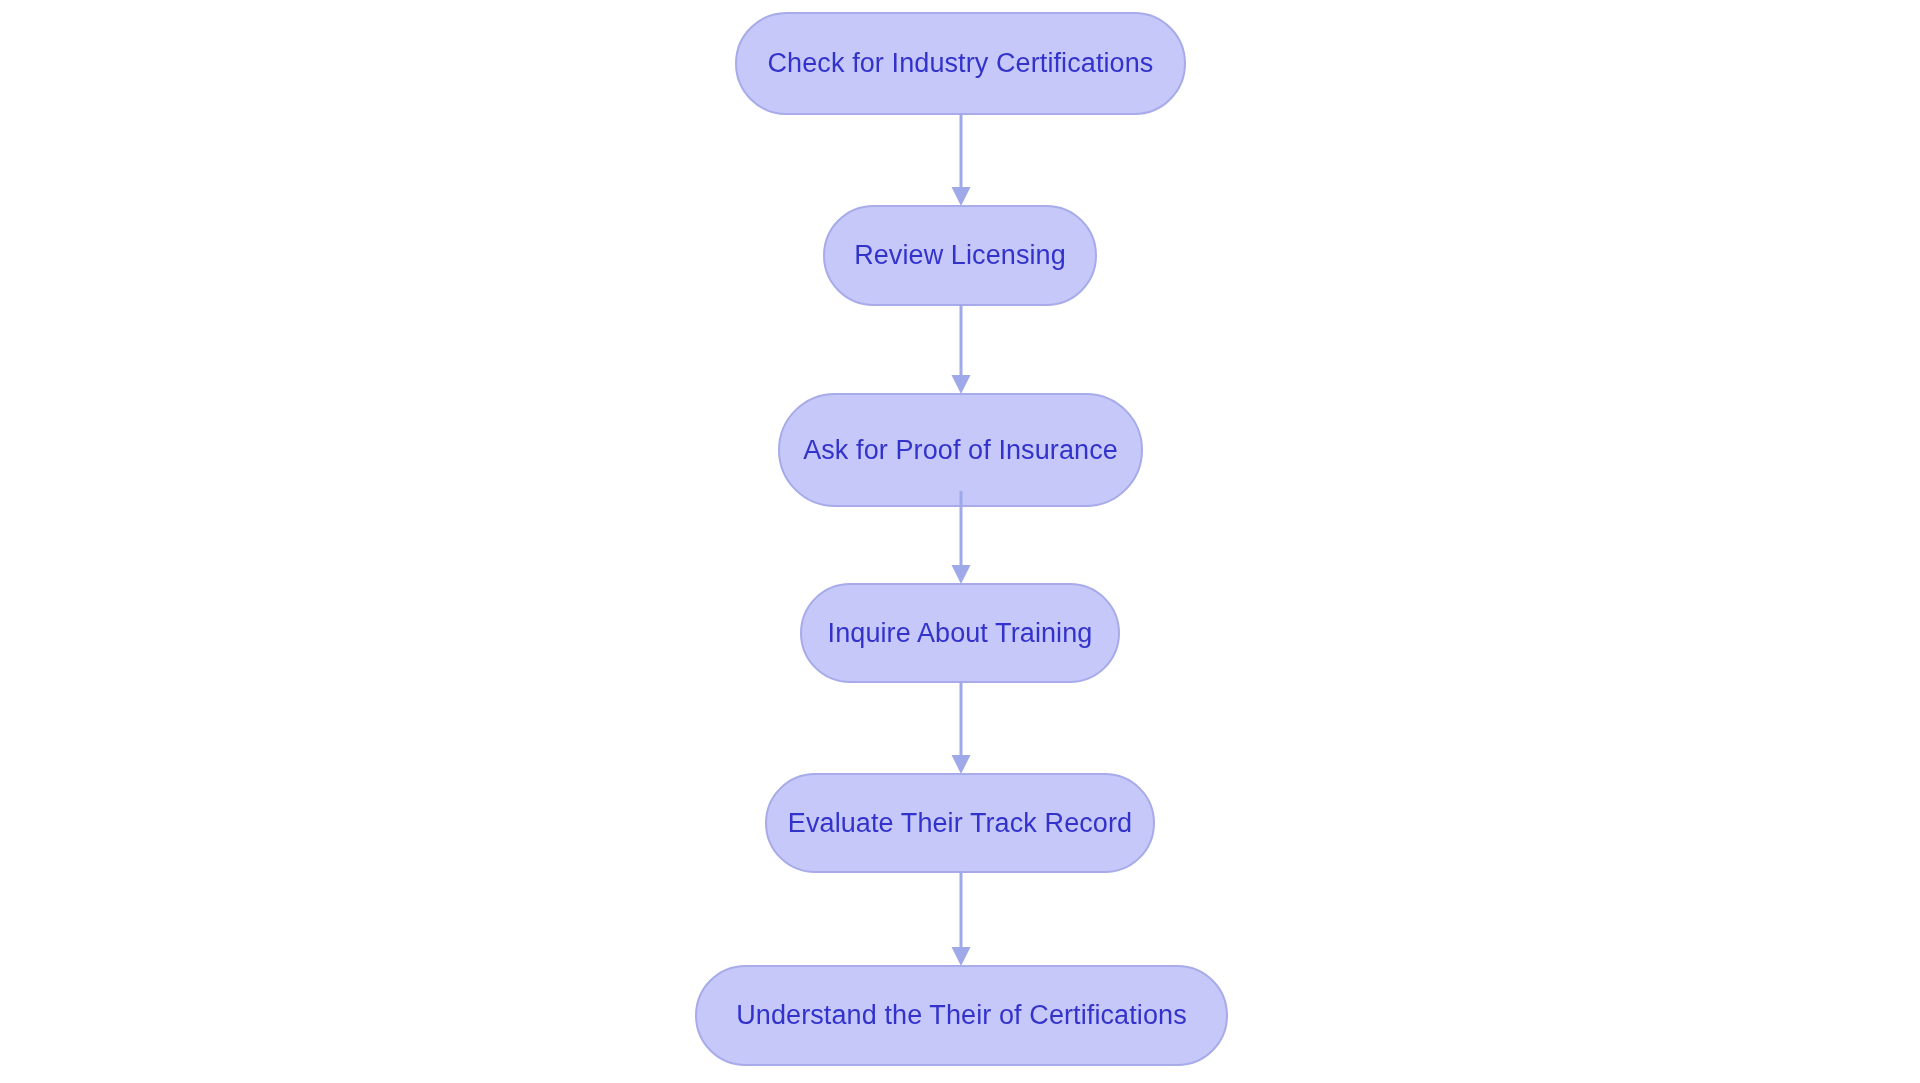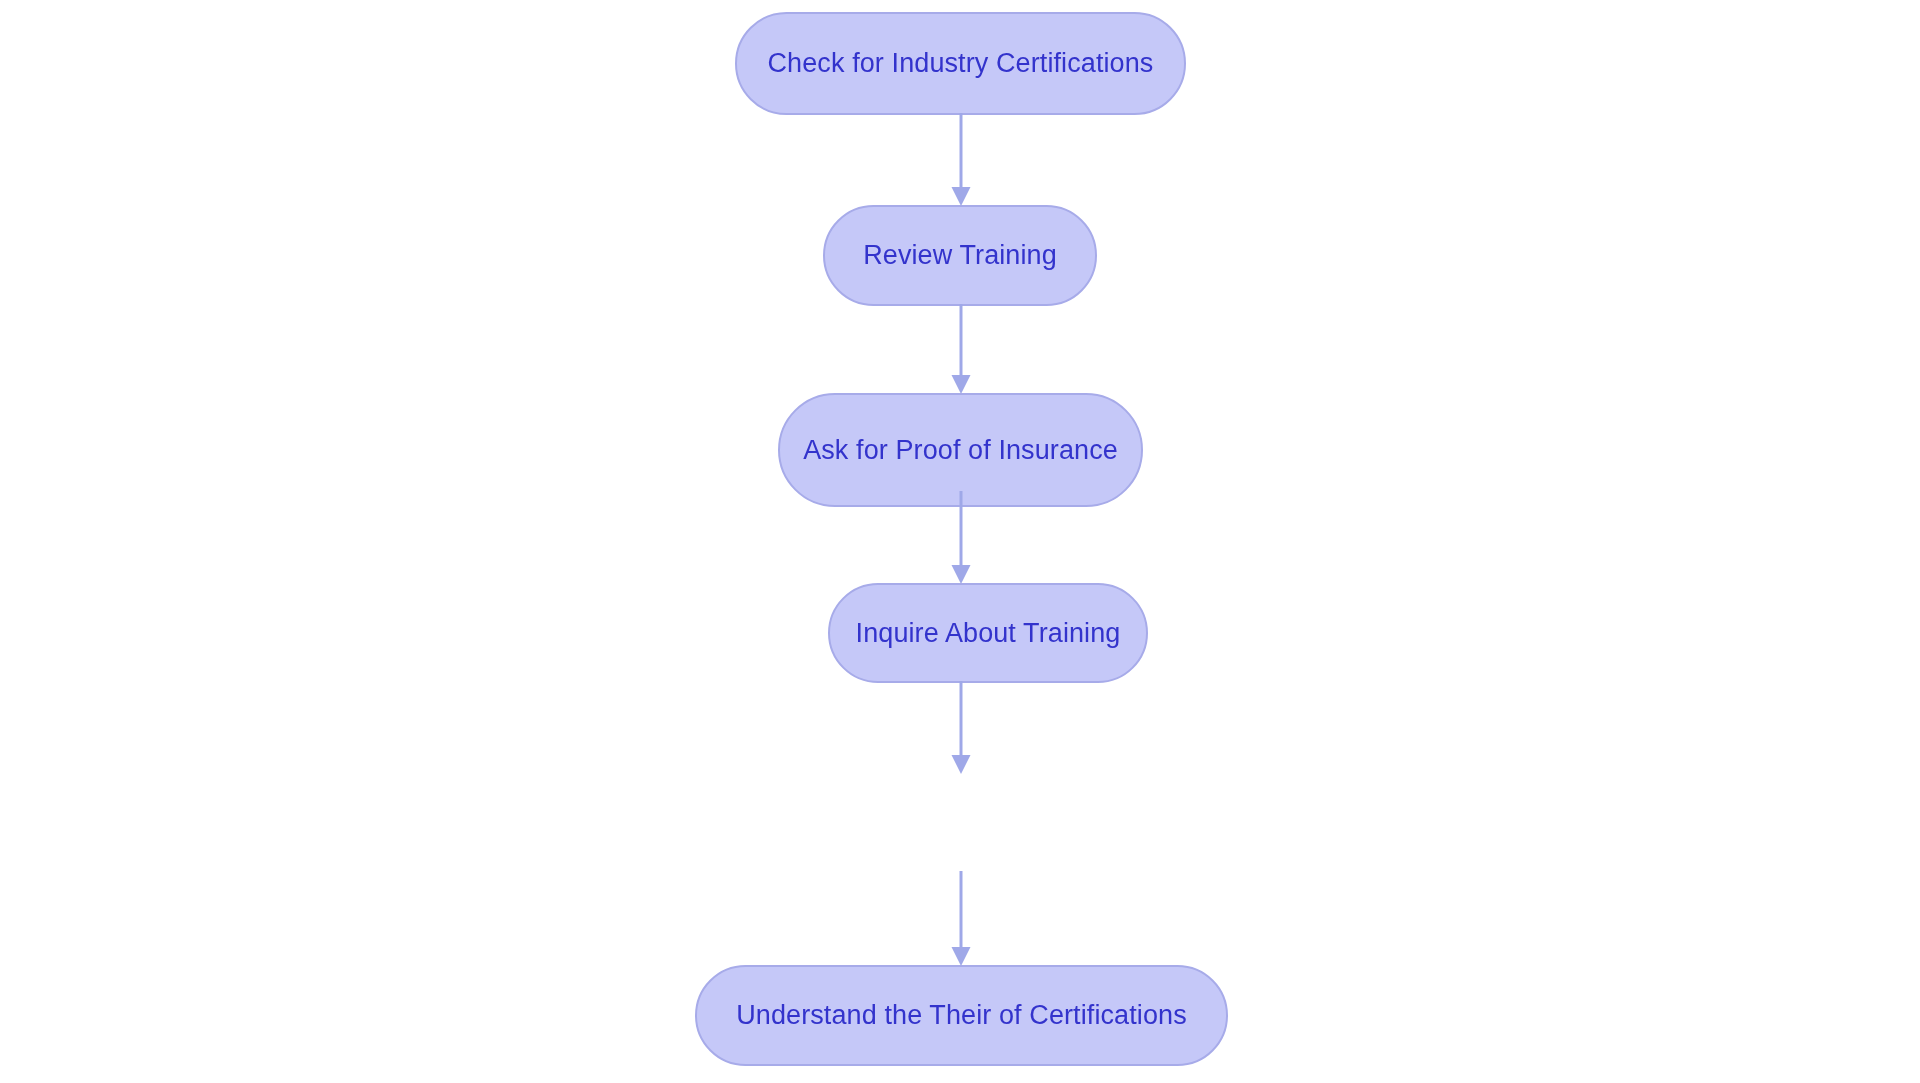--- a/index.html
+++ b/index.html
@@ -49,21 +49,21 @@
     user-select: none;
   }
   .node-label {
     display: block;
     padding: 0 4px;
   }
 
   .node-1 { left: 735px; top: 12px;  width: 451px; height: 103px; }
   .node-2 { left: 823px; top: 205px; width: 274px; height: 101px; }
   .node-3 { left: 778px; top: 393px; width: 365px; height: 114px; }
-  .node-4 { left: 828px; top: 583px; width: 320px; height: 100px; }
+  .node-4 { left: 800px; top: 583px; width: 320px; height: 100px; }
   .node-5 { left: 765px; top: 773px; width: 390px; height: 100px; }
   .node-6 { left: 695px; top: 965px; width: 533px; height: 101px; }
 
   
   .connector {
     position: absolute;
     left: 950px;
     width: 22px;
   }
   .connector svg {
@@ -90,21 +90,21 @@
     </div>
 
     <div class="connector conn-1">
       <svg viewBox="0 0 22 94" preserveAspectRatio="none">
         <line x1="11" y1="0" x2="11" y2="76" stroke="#9fa8e8" stroke-width="3"></line>
         <polygon points="11,93 1.5,74 20.5,74" fill="#9fa8e8"></polygon>
       </svg>
     </div>
 
     <div class="node node-2">
-      <span class="node-label">Review Training</span>
+      <span class="node-label">Review Licensing</span>
     </div>
 
     <div class="connector conn-2">
       <svg viewBox="0 0 22 91" preserveAspectRatio="none">
         <line x1="11" y1="0" x2="11" y2="73" stroke="#9fa8e8" stroke-width="3"></line>
         <polygon points="11,90 1.5,71 20.5,71" fill="#9fa8e8"></polygon>
       </svg>
     </div>
 
     <div class="node node-3">
@@ -122,20 +122,23 @@
       <span class="node-label">Inquire About Training</span>
     </div>
 
     <div class="connector conn-4">
       <svg viewBox="0 0 22 94" preserveAspectRatio="none">
         <line x1="11" y1="0" x2="11" y2="76" stroke="#9fa8e8" stroke-width="3"></line>
         <polygon points="11,93 1.5,74 20.5,74" fill="#9fa8e8"></polygon>
       </svg>
     </div>
 
+    <div class="node node-5">
+      <span class="node-label">Evaluate Their Track Record</span>
+    </div>
 
     <div class="connector conn-5">
       <svg viewBox="0 0 22 96" preserveAspectRatio="none">
         <line x1="11" y1="0" x2="11" y2="78" stroke="#9fa8e8" stroke-width="3"></line>
         <polygon points="11,95 1.5,76 20.5,76" fill="#9fa8e8"></polygon>
       </svg>
     </div>
 
     <div class="node node-6">
       <span class="node-label">Understand the Their of Certifications</span>

